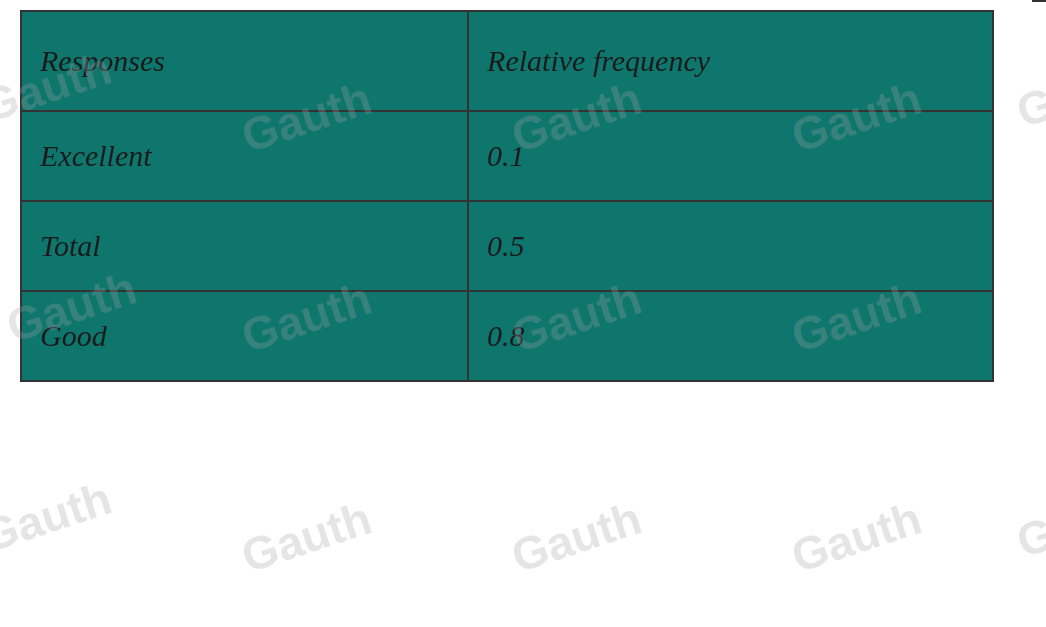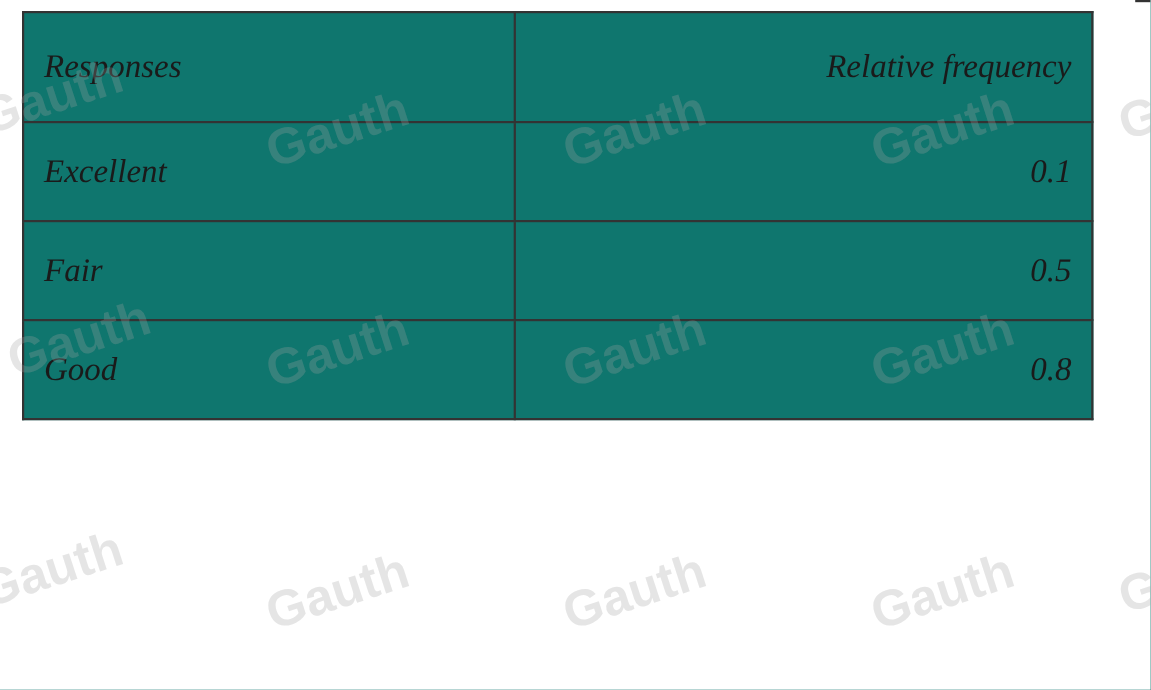--- a/index.html
+++ b/index.html
@@ -36,21 +36,20 @@
     tr:first-child td {
       height: 100px;
       padding-top: 22px;
       padding-bottom: 22px;
     }
     td:first-child {
       width: 46%;
     }
     td:last-child {
       width: 54%;
-      text-align: right;
     }
     
     .watermark {
       position: absolute;
       font-family: Arial, Helvetica, sans-serif;
       font-style: normal;
       font-weight: 700;
       font-size: 46px;
       color: rgba(160, 160, 160, 0.28);
       transform: rotate(-18deg);
@@ -78,21 +77,21 @@
     <tbody>
         <tr>
       <td>Responses</td>
       <td>Relative frequency</td>
     </tr>
     <tr>
       <td>Excellent</td>
       <td>0.1</td>
     </tr>
     <tr>
-      <td>Fair</td>
+      <td>Total</td>
       <td>0.5</td>
     </tr>
     <tr>
       <td>Good</td>
       <td>0.8</td>
     </tr>
   </tbody>
     </table>
 
   <div class="watermark" style="top:50px; left:-40px;">Gauth</div>

